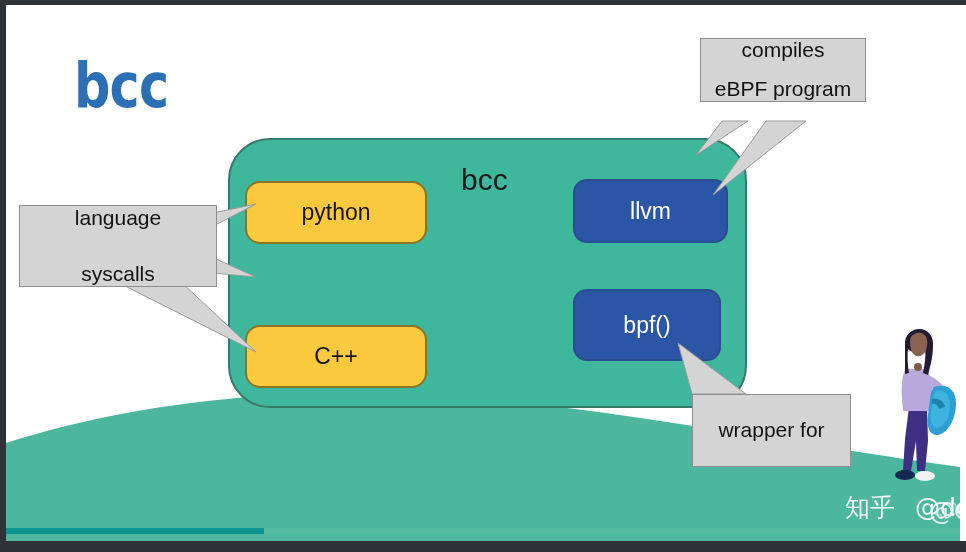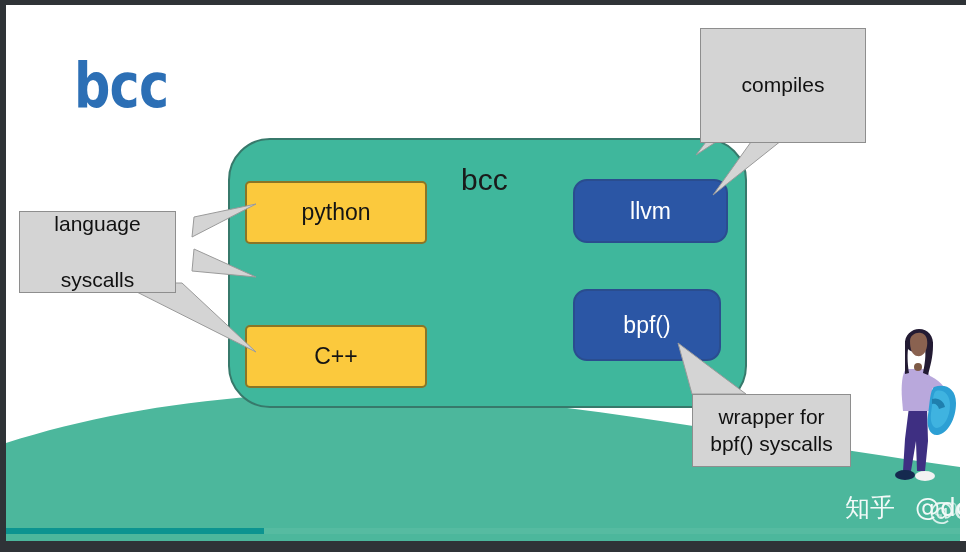--- a/index.html
+++ b/index.html
@@ -99,21 +99,21 @@
   }
 
   
   .lang-box {
     position: absolute;
     left: 239px;
     width: 182px;
     height: 63px;
     background: #fbc93d;
     border: 2px solid #8a7526;
-    border-radius: 5px;
+    border-radius: 15px;
     box-sizing: border-box;
     display: flex;
     align-items: center;
     justify-content: center;
     font-size: 23px;
     color: #141414;
   }
   .lang-0 { top: 176px; }
   .lang-1 { top: 248px; }
   .lang-2 { top: 320px; }
@@ -143,22 +143,22 @@
     display: flex;
     flex-direction: column;
     align-items: center;
     justify-content: center;
     font-size: 21px;
     color: #111111;
     line-height: 1.28;
     text-align: center;
     z-index: 6;
   }
-  .callout-compiles { left: 694px; top: 23px; width: 166px; height: 115px; gap: 12px; }
-  .callout-language { left: 13px; top: 206px; width: 157px; height: 82px; gap: 29px; }
+  .callout-compiles { left: 694px; top: 33px; width: 166px; height: 64px; gap: 12px; }
+  .callout-language { left: 13px; top: 200px; width: 198px; height: 82px; gap: 29px; }
   .callout-wrapper  { left: 686px; top: 389px; width: 159px; height: 73px; }
 
   
   .tails {
     position: absolute;
     left: 0; top: 0;
     width: 954px; height: 536px;
     pointer-events: none;
     z-index: 5;
   }
@@ -256,30 +256,30 @@
 
     <div class="blue-box blue-1">
       <span>bpf()</span>
     </div>
     <div class="blue-box blue-0">
       <span>llvm</span>
     </div>
 
     <div class="callout callout-compiles">
       <span>compiles</span>
+      <span>eBPF program</span>
     </div>
 
     <div class="callout callout-language">
       <span>language</span>
       <span>syscalls</span>
     </div>
 
     <div class="callout callout-wrapper">
       <span>wrapper for</span>
-      <span>bpf() syscalls</span>
     </div>
 
     <div class="watermark">
       <span>知乎</span>
       <span class="wm-stack">
         <span class="wm-a">@dcatker</span>
         <span class="wm-b">@Clive9</span>
       </span>
       <svg class="wm-logo" width="26" height="22" viewBox="0 0 26 22">
         <path d="M3,6 h14 a4,4 0 0 1 4,4 v4 a4,4 0 0 1 -4,4 h-6 l-5,4 v-4 h-3 a4,4 0 0 1 -4,-4 v-4 a4,4 0 0 1 4,-4 z" fill="none" stroke="#ffffff" stroke-width="1.6"></path>

